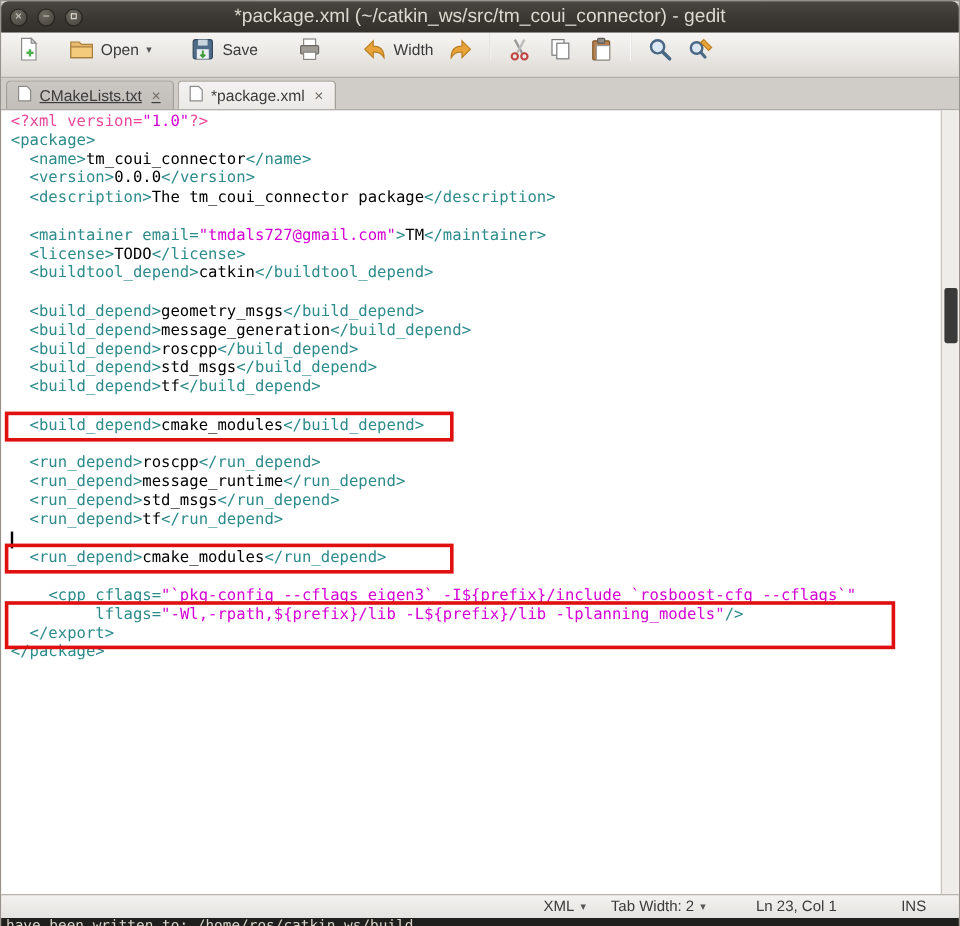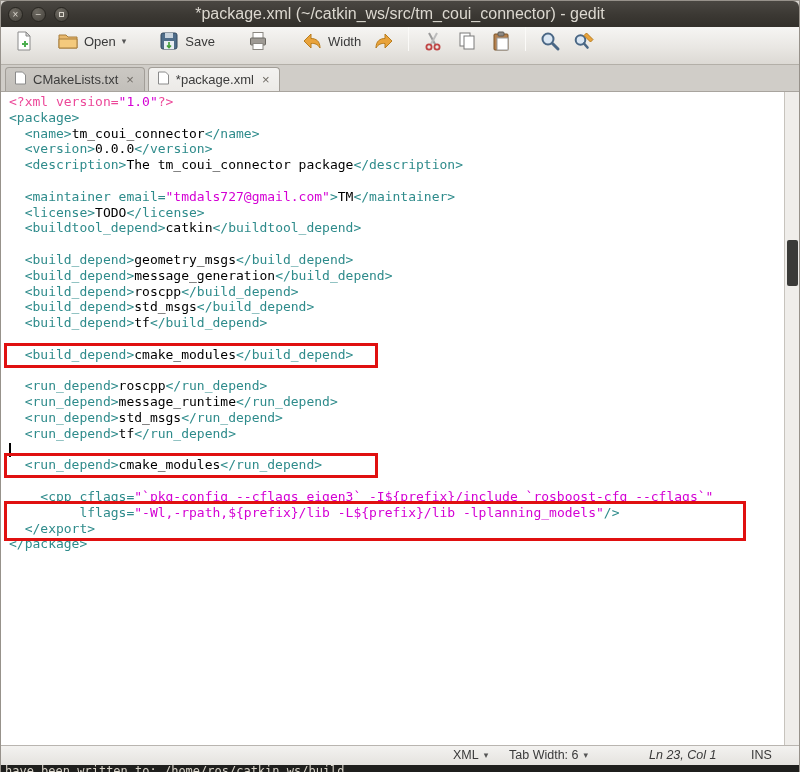--- a/index.html
+++ b/index.html
@@ -20,21 +20,21 @@
   .tbtn{display:flex;align-items:center;gap:5px;padding:3px 6px;border-radius:3px;color:#3a3a3a;font-size:13px;}
   .tbtn svg{display:block;}
   .tsep{width:1px;height:24px;background:#b5b1aa;border-right:1px solid #fbfaf8;margin:0 7px;}
   .tgap{width:10px;}
   .ddarrow{font-size:9px;color:#555;margin-left:1px;}
   
   .tabbar{height:27px;background:#d0cdc8;display:flex;align-items:flex-end;padding:3px 4px 0 4px;gap:3px;
           border-bottom:1px solid #a8a49e;}
   .tab{height:24px;display:flex;align-items:center;gap:6px;padding:0 8px;font-size:13px;color:#3c3c3c;
        border:1px solid #a29e98;border-bottom:none;border-radius:4px 4px 0 0;}
-  .tab.inactive{background:linear-gradient(#cbc8c3,#c2bfba);}
+  .tab.inactive{background:linear-gradient(#cbc8c3,#c2bfba);text-decoration:underline;}
   .tab.active{background:linear-gradient(#f3f2f0,#eceae7);}
   .tabclose{color:#6e6a64;font-size:13px;line-height:13px;padding:0 2px;}
   
   .editor{position:relative;height:653px;background:#ffffff;overflow:hidden;}
   .code-area{position:absolute;left:0;top:2px;right:15px;padding-left:8px;
              font-family:"DejaVu Sans Mono",monospace;font-size:13px;line-height:15.8px;}
   .code-line{white-space:pre;height:15.8px;}
   .tag{color:#2e8b8b;}
   .txt{color:#000000;}
   .str{color:#d400d4;}
@@ -45,21 +45,21 @@
   .box2{left:3px;top:361px;width:374px;height:25px;}
   .box3{left:3px;top:409px;width:742px;height:40px;}
   .scrollbar{position:absolute;right:0;top:0;width:15px;height:100%;background:#efedea;border-left:1px solid #c7c3bd;}
   .scrollthumb{position:absolute;left:2px;top:148px;width:11px;height:46px;background:#3a3a38;border-radius:2px;}
   
   .statusbar{height:20px;background:linear-gradient(#f3f2f0,#e5e3df);border-top:1px solid #b9b5b0;
              position:relative;font-size:12.5px;color:#3a3a3a;}
   .sb-item{position:absolute;top:2px;display:flex;align-items:center;gap:4px;}
   .sb-lang{left:452px;}
   .sb-tab{left:508px;}
-  .sb-pos{left:648px;font-style:italic;}
+  .sb-pos{left:629px;}
   .sb-ins{left:750px;}
   
   .termstrip{height:8px;background:#1f1f1d;overflow:hidden;position:relative;}
   .termstrip span{position:absolute;left:4px;top:-1px;color:#d8d3c8;font-family:"DejaVu Sans Mono",monospace;font-size:12px;white-space:pre;}
 </style>
 </head>
 <body>
 
 <div class="window">
 
@@ -243,21 +243,21 @@
       <div class="scrollthumb"></div>
     </div>
   </div>
 
   <div class="statusbar">
     <div class="sb-item sb-lang">
       <span>XML</span>
       <span class="ddarrow">▾</span>
     </div>
     <div class="sb-item sb-tab">
-      <span>Tab Width: 6</span>
+      <span>Tab Width: 2</span>
       <span class="ddarrow">▾</span>
     </div>
     <div class="sb-item sb-pos">Ln 23, Col 1</div>
     <div class="sb-item sb-ins">INS</div>
   </div>
 
   <div class="termstrip">
     <span>have been written to: /home/ros/catkin_ws/build</span>
   </div>
 

